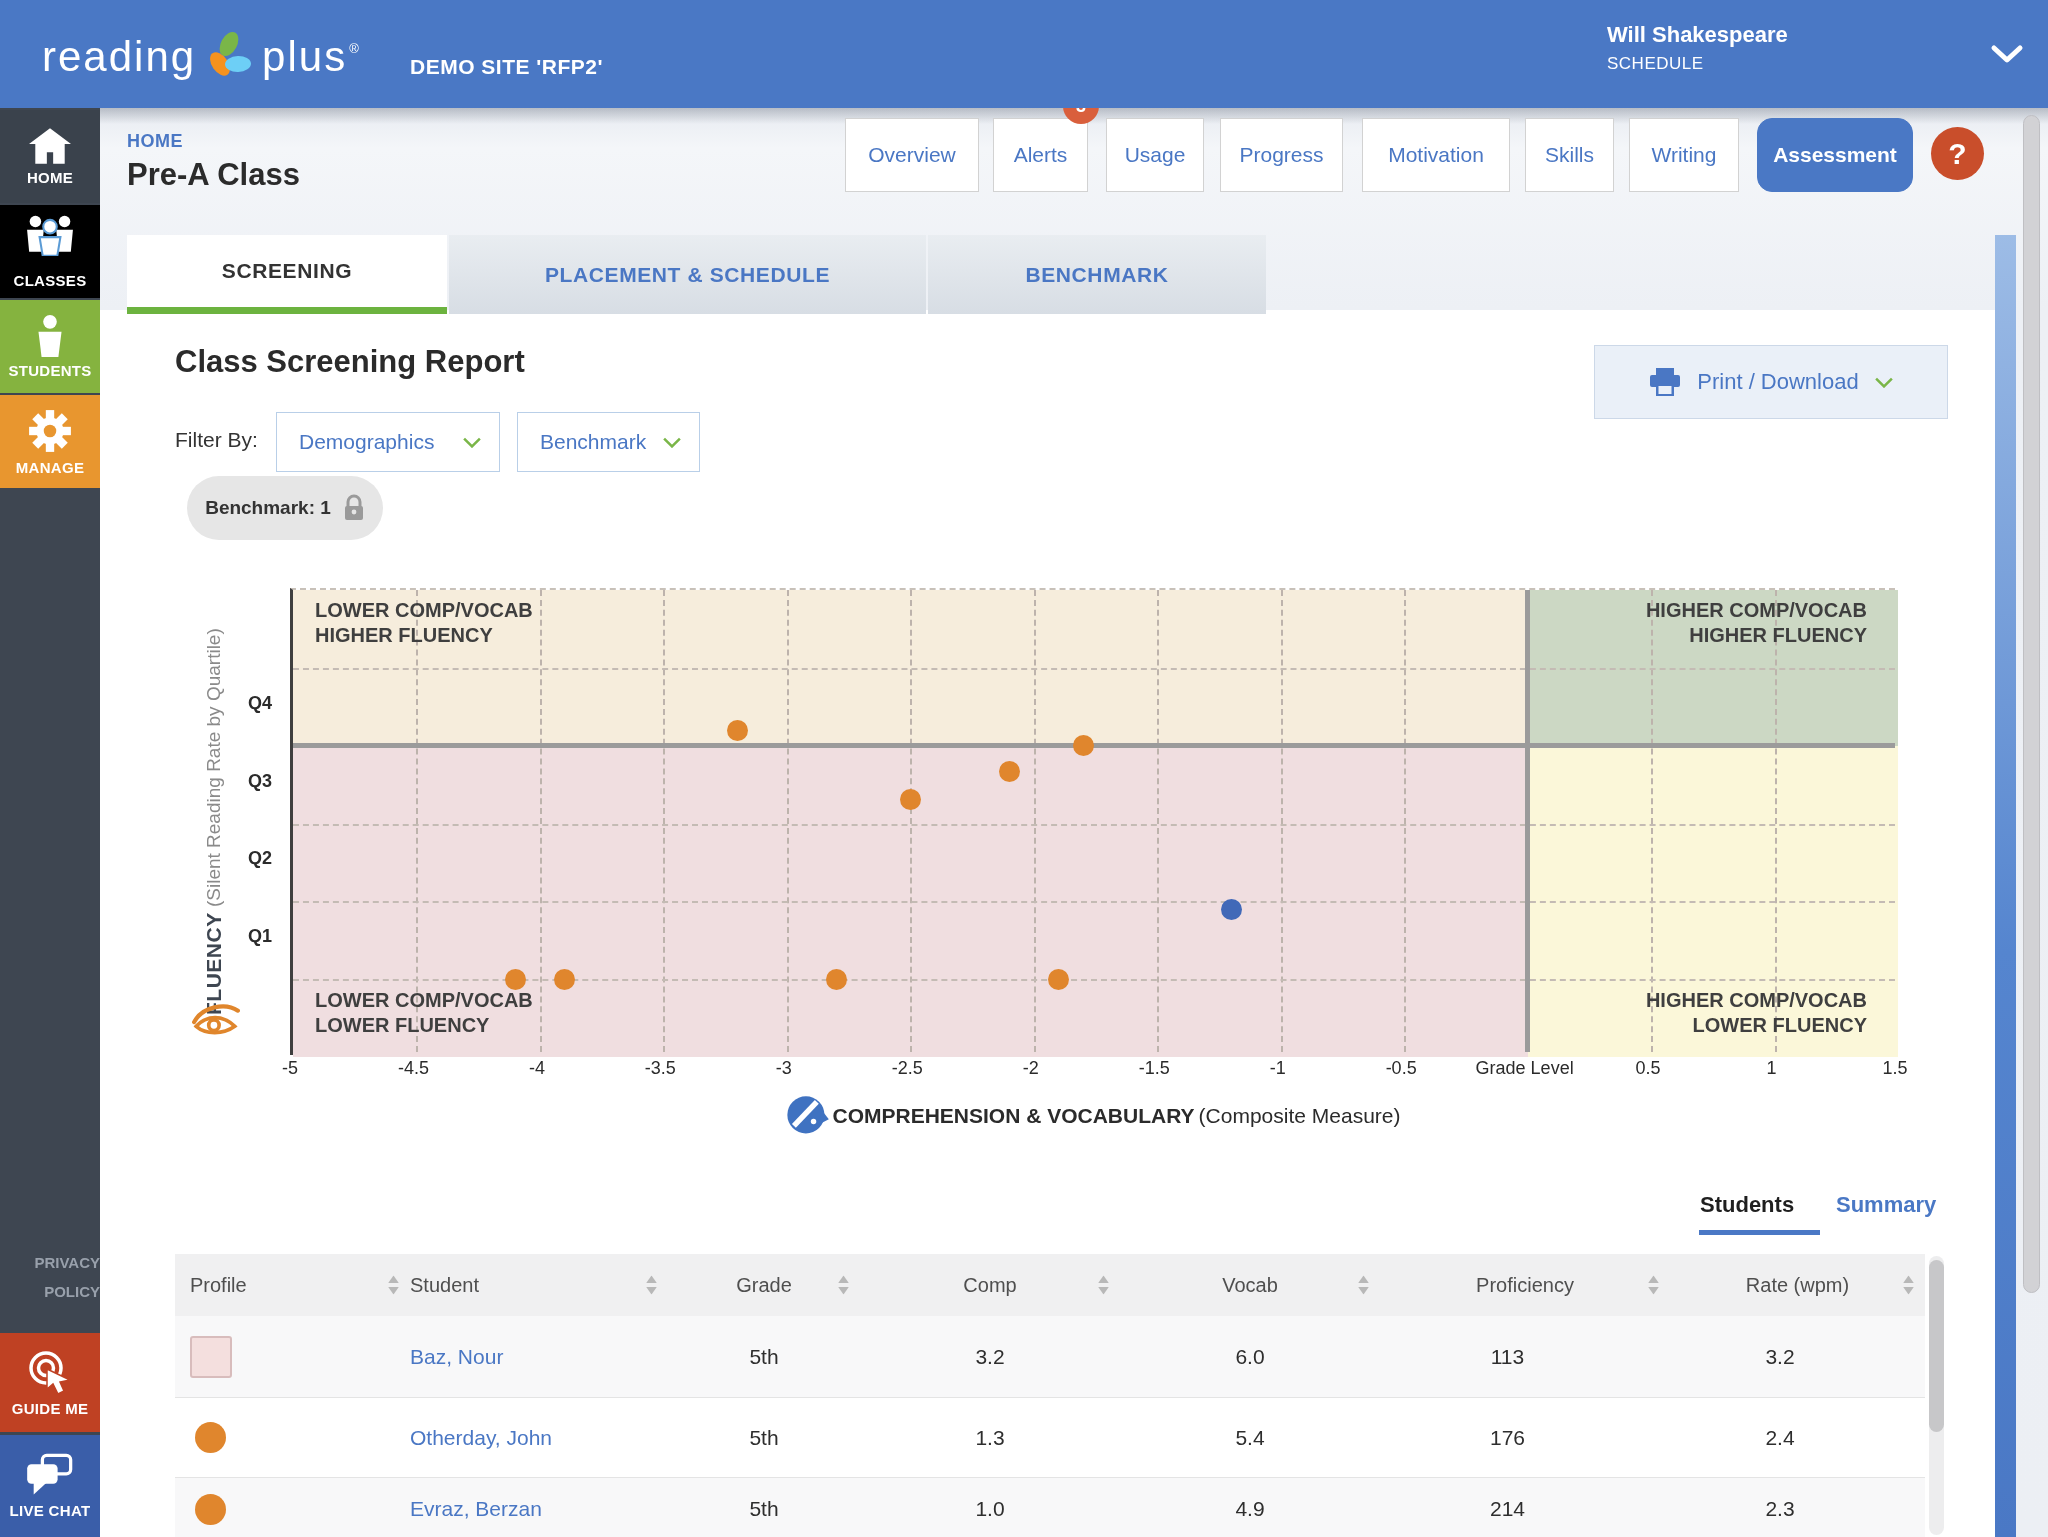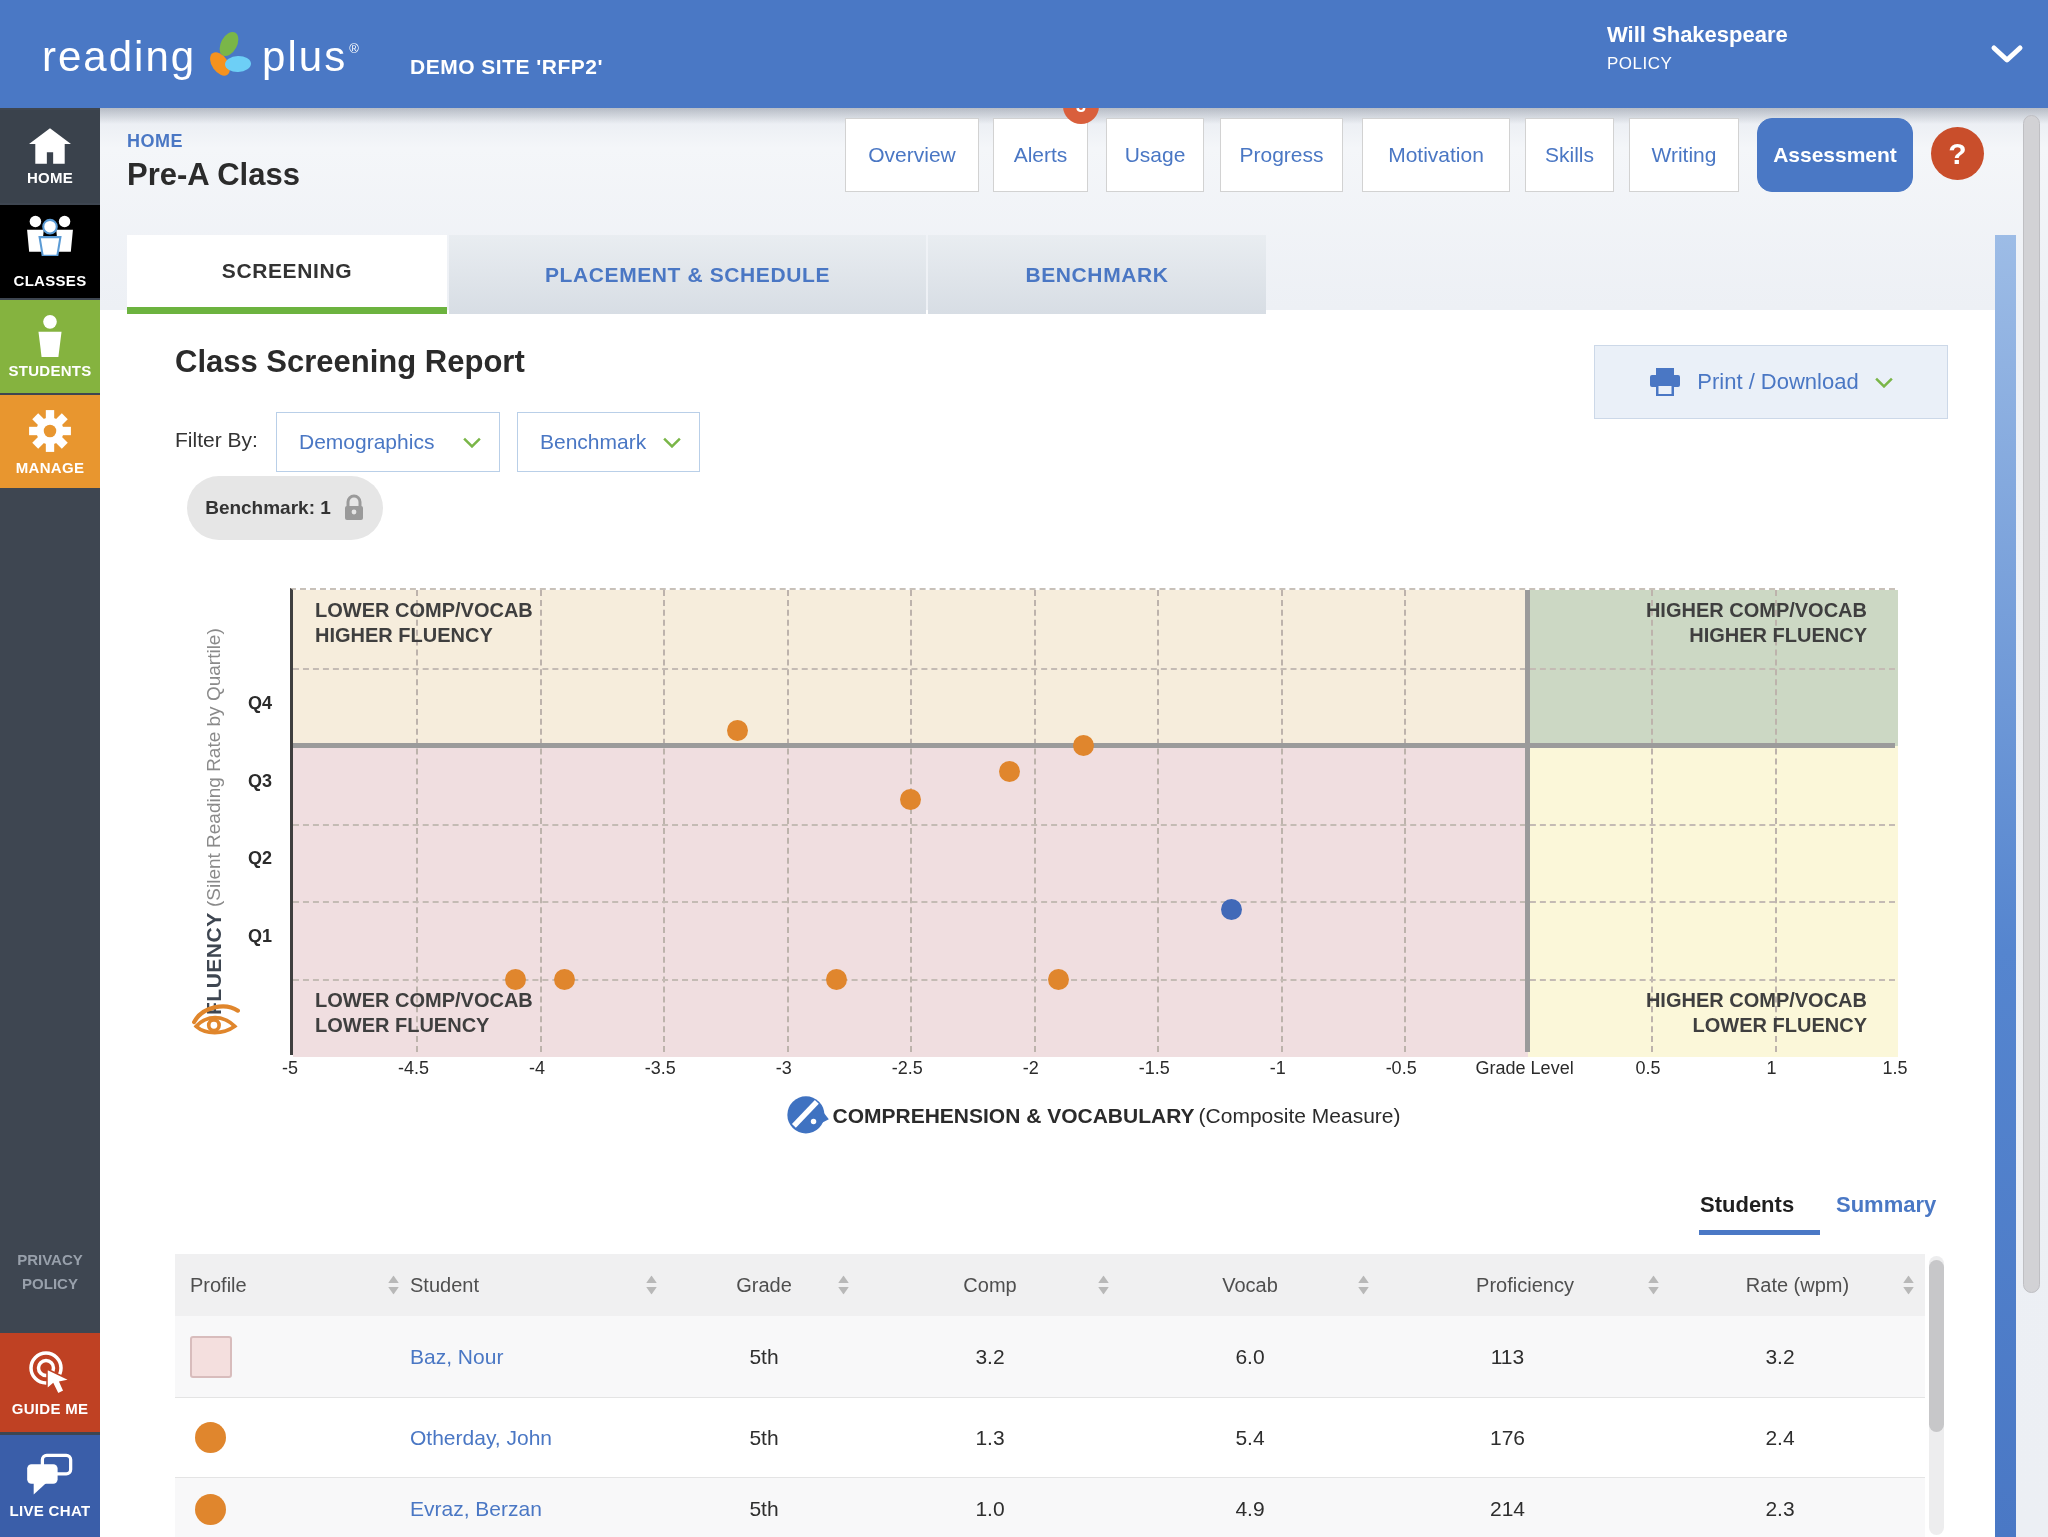--- a/index.html
+++ b/index.html
@@ -21,21 +21,21 @@
       background:linear-gradient(180deg, rgba(40,50,70,0.25), rgba(40,50,70,0)); z-index:5; }
 
   
   #sidebar { position:absolute; left:0; top:108px; width:100px; height:1429px; background:#3e4651; z-index:20; }
   .side-item { position:absolute; left:0; width:100px; height:93px; display:flex; flex-direction:column; align-items:center; justify-content:center; color:#fff; cursor:pointer; }
   .side-item .lbl { font-size:15px; font-weight:600; margin-top:5px; letter-spacing:0.3px; }
   .si-home { top:2px; background:#3a424c; }
   .si-classes { top:97px; background:#000000;gap:11px; }
   .si-students { top:192px; background:#85b33f; }
   .si-manage { top:287px; background:#e8962f; }
-  #privacy { position:absolute; left:0; top:1140px; width:100px; text-align:center; color:#98a0ab; font-size:15px; line-height:24px; font-weight:600; cursor:pointer; }
+  #privacy { position:absolute; left:0; top:1140px; width:100px; text-align:right; color:#98a0ab; font-size:15px; line-height:29px; font-weight:600; cursor:pointer; }
   .si-guide { top:1225px; height:99px; background:#bf4123; }
   .si-chat { top:1327px; height:102px; background:#3a5ea9; }
 
   
   #main-bg { position:absolute; left:100px; top:108px; width:1948px; height:1429px;
       background:linear-gradient(180deg,#e7ebf1 0px,#f4f6f9 40px,#edf0f5 200px,#eceff4 100%); }
   #card { position:absolute; left:100px; top:310px; width:1895px; height:1227px; background:#ffffff; }
 
   
   #breadcrumb { position:absolute; left:127px; top:131px; font-size:18px; color:#4a77c4; font-weight:600; letter-spacing:0.5px; cursor:pointer; z-index:6;}
@@ -136,21 +136,21 @@
       <ellipse cx="27" cy="14" rx="8" ry="13" transform="rotate(28 27 14)" fill="#7ab648"></ellipse>
       <ellipse cx="18" cy="34" rx="8" ry="13" transform="rotate(145 18 34)" fill="#f6921e"></ellipse>
       <ellipse cx="36" cy="34" rx="8" ry="13" transform="rotate(268 36 34)" fill="#6dcff6"></ellipse>
     </svg>
     <span class="w2">plus</span>
     <sup>®</sup>
   </div>
   <div id="site-label">DEMO SITE 'RFP2'</div>
   <div id="user-block">
     <div id="user-name">Will Shakespeare</div>
-    <div id="user-role">POLICY</div>
+    <div id="user-role">SCHEDULE</div>
   </div>
   <svg id="user-chevron" width="34" height="20" viewBox="0 0 34 20">
     <polyline points="4,4 17,16 30,4" fill="none" stroke="#ffffff" stroke-width="5" stroke-linecap="round" stroke-linejoin="round"></polyline>
   </svg>
 </div>
 <div id="header-shadow"></div>
 
 <div id="sidebar">
   <div class="side-item si-home">
     <svg width="42" height="36" viewBox="0 0 40 34">

